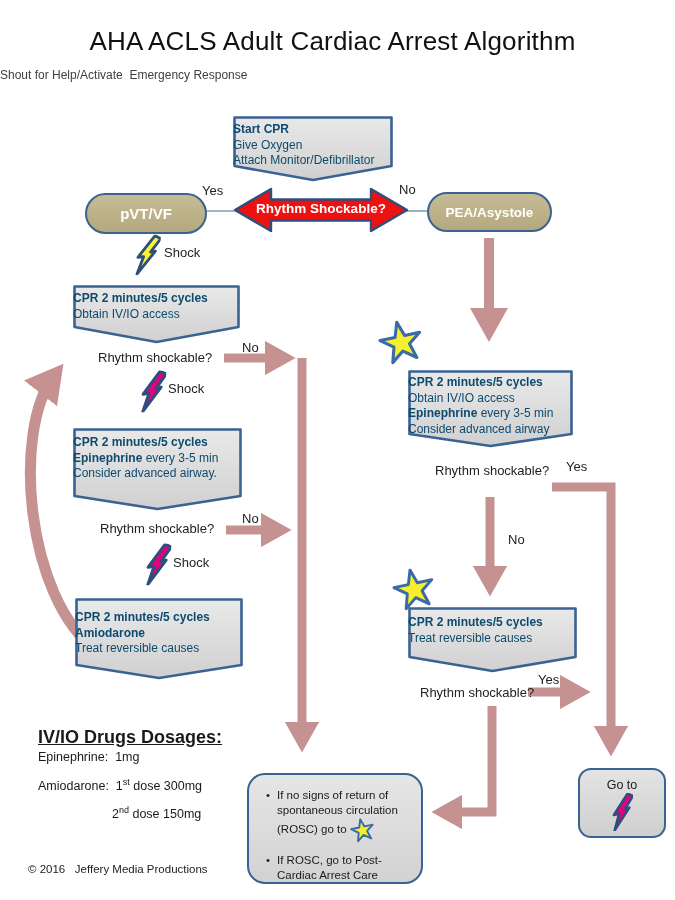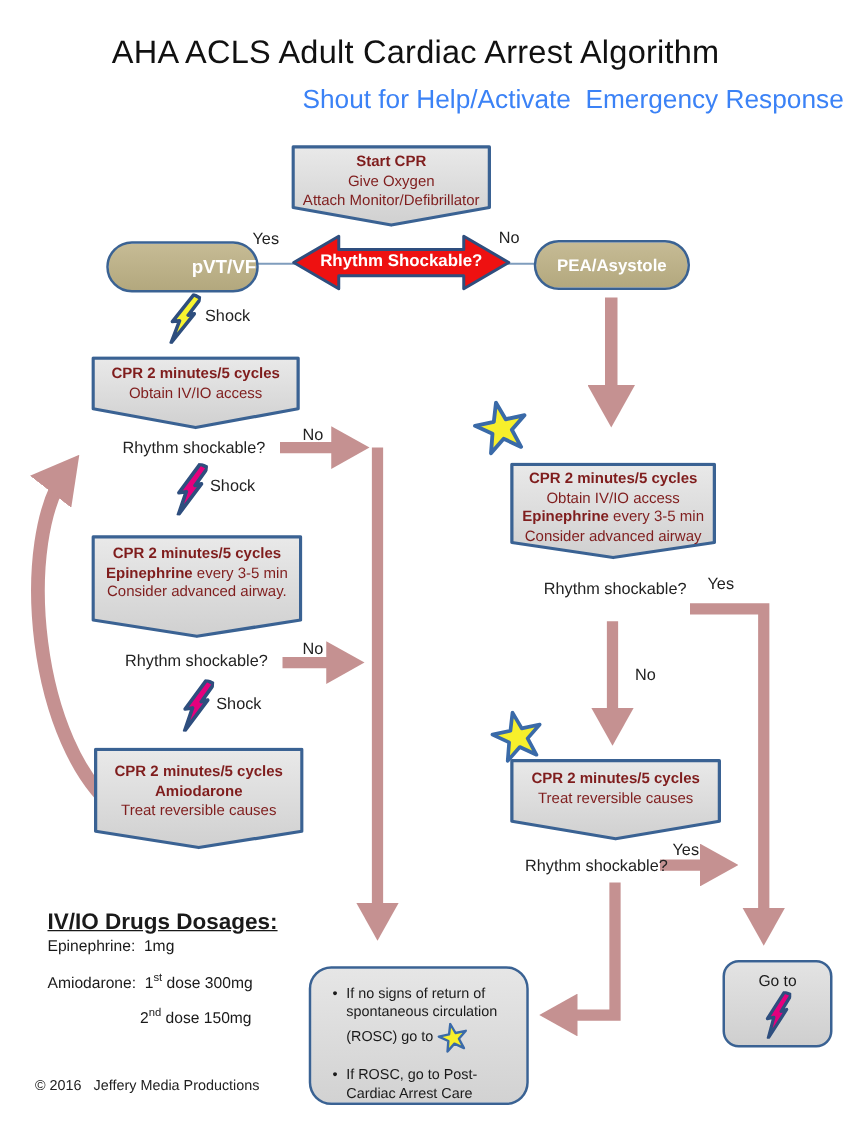--- a/index.html
+++ b/index.html
@@ -1,25 +1,25 @@
 <!DOCTYPE html>
 <html><head>
 <meta charset="utf-8">
 <style>
   html,body{margin:0;padding:0;background:#ffffff;}
   body{font-family:"Liberation Sans","DejaVu Sans",sans-serif;color:#1a1a1a;}
   #canvas{position:relative;width:675px;height:900px;background:#ffffff;overflow:hidden;}
   .abs{position:absolute;}
   .title{left:0;right:10px;top:26px;text-align:center;font-size:26px;font-weight:500;color:#111;letter-spacing:.2px;}
-  .subtitle{left:0;right:0;top:68px;text-align:right;font-size:21px;color:#3b82f6;white-space:pre;}
+  .subtitle{left:0;right:0;top:68px;text-align:left;font-size:12px;color:#404040;white-space:pre;}
   svg.overlay{left:0;top:0;width:675px;height:900px;z-index:1;}
   .node{z-index:2;}
   .pent svg.shape{position:absolute;left:0;top:0;}
   .pent polygon{fill:url(#gboxg);stroke:#3a6293;stroke-width:2.6;stroke-linejoin:round;}
-  .ptxt{position:relative;text-align:center;font-size:12px;line-height:15.5px;color:#7f1d1d;}
+  .ptxt{position:relative;font-size:12px;line-height:15.5px;color:#0c4a6e;}
   .b{font-weight:700;}
   .oval{border:2.6px solid #3a6293;background:linear-gradient(#c6bb95,#b3a87e);border-radius:999px;
         color:#fff;font-weight:700;display:flex;align-items:center;justify-content:center;z-index:2;}
   .lab{font-size:13px;color:#222;z-index:2;}
   .redlab{color:#fff;font-weight:700;font-size:13.5px;text-align:center;width:100%;}
   .bulletbox{border:2.6px solid #3a6293;background:linear-gradient(#e6e6e6,#d2d2d2);border-radius:18px;
              font-size:11.5px;line-height:15px;padding:13px 10px 8px 10px;box-sizing:border-box;z-index:2;}
   .brow{display:flex;margin-bottom:11px;}
   .dot{width:18px;flex:0 0 18px;text-align:center;}
   .gotobox{border:2.6px solid #3a6293;background:linear-gradient(#e3e3e3,#cfcfcf);border-radius:13px;
@@ -76,21 +76,21 @@
 
   <div class="abs node" style="left:233px;top:186px;width:176px;height:48px;">
     <svg width="176" height="48">
       <polygon points="2,24 38,3 38,13.5 138,13.5 138,3 174,24 138,45 138,34.5 38,34.5 38,45" fill="#ee1111" stroke="#2e4e7e" stroke-width="2.4" stroke-linejoin="round"></polygon>
     </svg>
     <div class="abs redlab" style="top:15px;left:0;">Rhythm Shockable?</div>
   </div>
   <div class="abs lab" style="left:202px;top:183px;">Yes</div>
   <div class="abs lab" style="left:399px;top:182px;">No</div>
 
-  <div class="abs oval" style="left:85px;top:193px;width:118px;height:37px;font-size:15px;justify-content:flex-end;">
+  <div class="abs oval" style="left:85px;top:193px;width:118px;height:37px;font-size:15px;">
     <span>pVT/VF</span>
   </div>
   <div class="abs oval" style="left:427px;top:192px;width:121px;height:36px;font-size:13.5px;">
     <span>PEA/Asystole</span>
   </div>
 
   <svg class="abs node" style="left:135px;top:234px;transform:rotate(6deg);" width="24" height="42" viewBox="0 0 60 100">
     <path d="M45 0 L60 6 L38 42 L50 38 L10 100 L22 55 L8 58 Z" fill="#f8f430" stroke="#2e4e7e" stroke-width="7" stroke-linejoin="round"></path>
   </svg>
   <div class="abs lab" style="left:164px;top:245px;">Shock</div>

